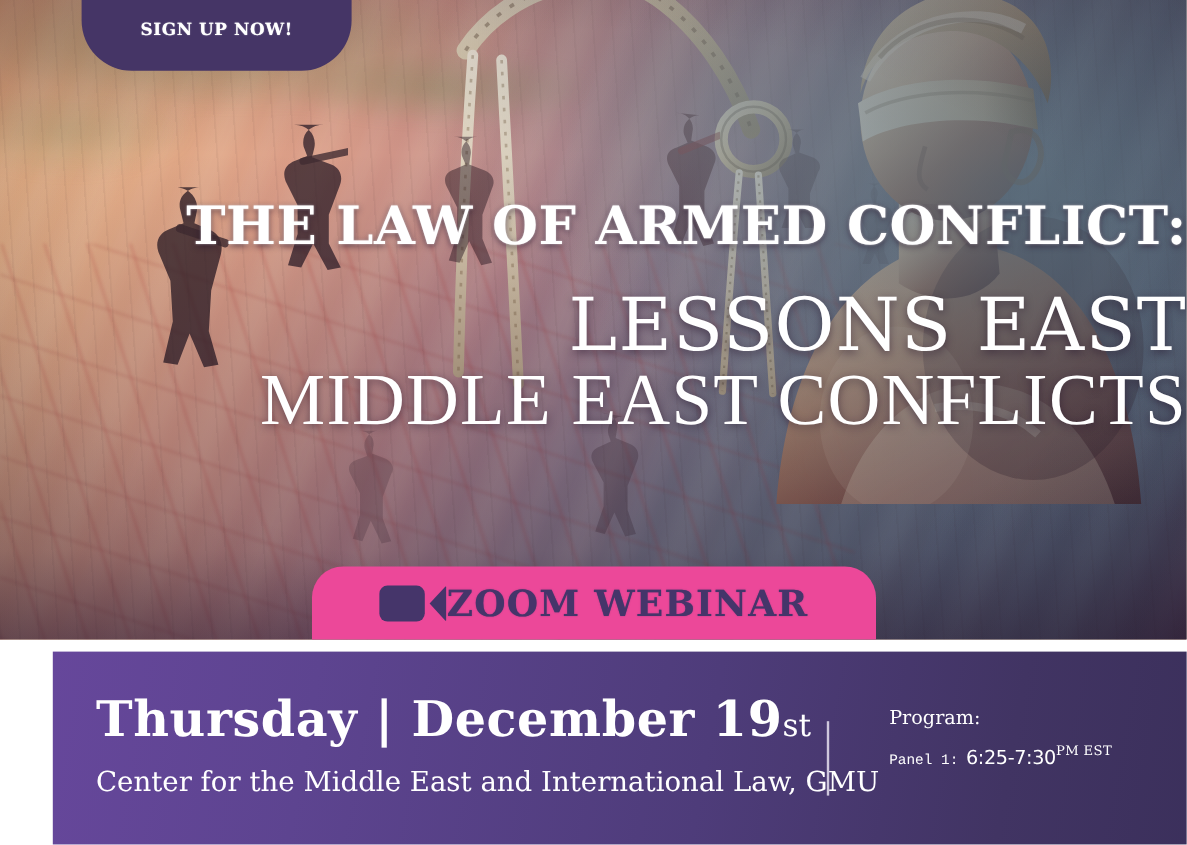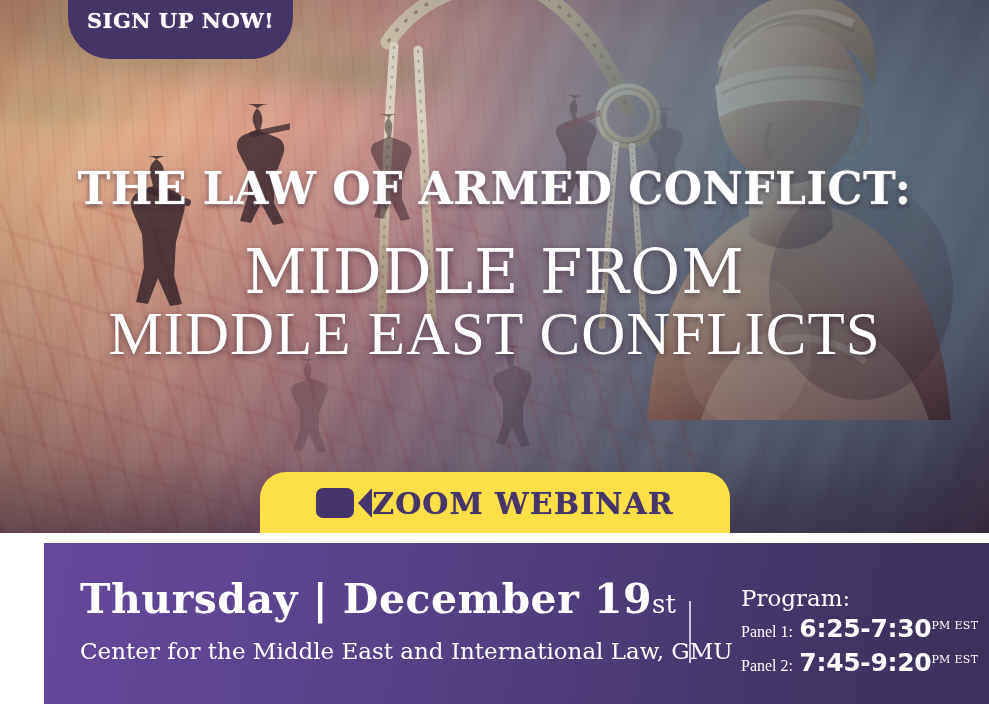--- a/index.html
+++ b/index.html
@@ -167,34 +167,34 @@
     display: flex;
     align-items: flex-end;
     justify-content: center;
     padding-bottom: 26px;
     box-sizing: border-box;
     cursor: pointer;
   }
   #signup .label {
     font-family: "DejaVu Serif", serif;
     font-weight: bold;
-    font-size: 21px;
+    font-size: 14px;
     letter-spacing: .5px;
     color: #ffffff;
     text-shadow: 0 0 1px rgba(255,255,255,.8);
     white-space: nowrap;
   }
 
   
   #title-block {
     position: absolute;
     left: 0;
     top: 160px;
     width: 989px;
-    text-align: center;
+    text-align: right;
     z-index: 5;
   }
   .title-1 {
     font-family: "DejaVu Serif", serif;
     font-weight: bold;
     font-size: 44px;
     line-height: 58px;
     letter-spacing: 0.5px;
     color: #ffffff;
     text-shadow:
@@ -215,21 +215,21 @@
   .title-2.first { margin-top: 26px; }
   .title-2.second { margin-top: 6px; font-family: Liberation Serif, serif; }
 
   
   #zoom-banner {
     position: absolute;
     left: 260px;
     top: 472px;
     width: 470px;
     height: 62px;
-    background: #fde047;
+    background: #ec4899;
     border-radius: 26px 26px 0 0;
     display: flex;
     align-items: center;
     justify-content: center;
     z-index: 6;
     cursor: pointer;
   }
   .cam-icon {
     display: block;
   }
@@ -302,41 +302,41 @@
     opacity: .85;
   }
   
   #program {
     position: absolute;
     left: 697px;
     top: 42px;
   }
   .prog-head {
     font-family: "DejaVu Serif", serif;
-    font-size: 23px;
+    font-size: 16px;
     line-height: 26px;
     color: #ffffff;
     white-space: nowrap;
   }
   .prog-row {
     font-family: "DejaVu Serif", serif;
     font-size: 20px;
     line-height: 26px;
     color: #ffffff;
     white-space: nowrap;
     margin-top: 2px;
   }
   .prog-row .panel-label {
-    font-family: Liberation Serif, serif;
-    font-size: 16px;
+    font-family: Liberation Mono, monospace;
+    font-size: 12px;
   }
   .prog-row .time {
     font-family: "DejaVu Sans", sans-serif;
-    font-weight: bold;
-    font-size: 25px;
+    font-weight: normal;
+    font-size: 16px;
     letter-spacing: -0.3px;
   }
   .prog-row .tz {
     font-family: "DejaVu Serif", serif;
     font-size: 11px;
     vertical-align: super;
     letter-spacing: .3px;
   }
 </style>
 </head>
@@ -471,21 +471,21 @@
 
     <div class="bg-haze"></div>
     <div class="bg-vignette"></div>
 
     <div id="signup">
       <span class="label">SIGN UP NOW!</span>
     </div>
 
     <div id="title-block">
       <div class="title-1">THE LAW OF ARMED CONFLICT:</div>
-      <div class="title-2 first">MIDDLE FROM</div>
+      <div class="title-2 first">LESSONS EAST</div>
       <div class="title-2 second">MIDDLE EAST CONFLICTS</div>
     </div>
 
     <div id="zoom-banner">
       <svg class="cam-icon" width="56" height="34" viewBox="0 0 56 34">
         <rect x="0" y="2" width="38" height="30" rx="7" fill="#45356a"></rect>
         <path d="M42 17 L55 3 C55.6 2.4 56 2.8 56 3.6 L56 30.4 C56 31.2 55.6 31.6 55 31 Z" fill="#45356a"></path>
       </svg>
       <span class="label">ZOOM WEBINAR</span>
     </div>
@@ -502,21 +502,17 @@
       <div id="footer-divider"></div>
 
       <div id="program">
         <div class="prog-head">Program:</div>
 
         <div class="prog-row">
           <span class="panel-label">Panel 1:</span>
           <span class="time">6:25-7:30</span><span class="tz">PM EST</span>
         </div>
 
-        <div class="prog-row">
-          <span class="panel-label">Panel 2:</span>
-          <span class="time">7:45-9:20</span><span class="tz">PM EST</span>
-        </div>
       </div>
 
     </div>
   </div>
 </div>
 
 </body></html>

